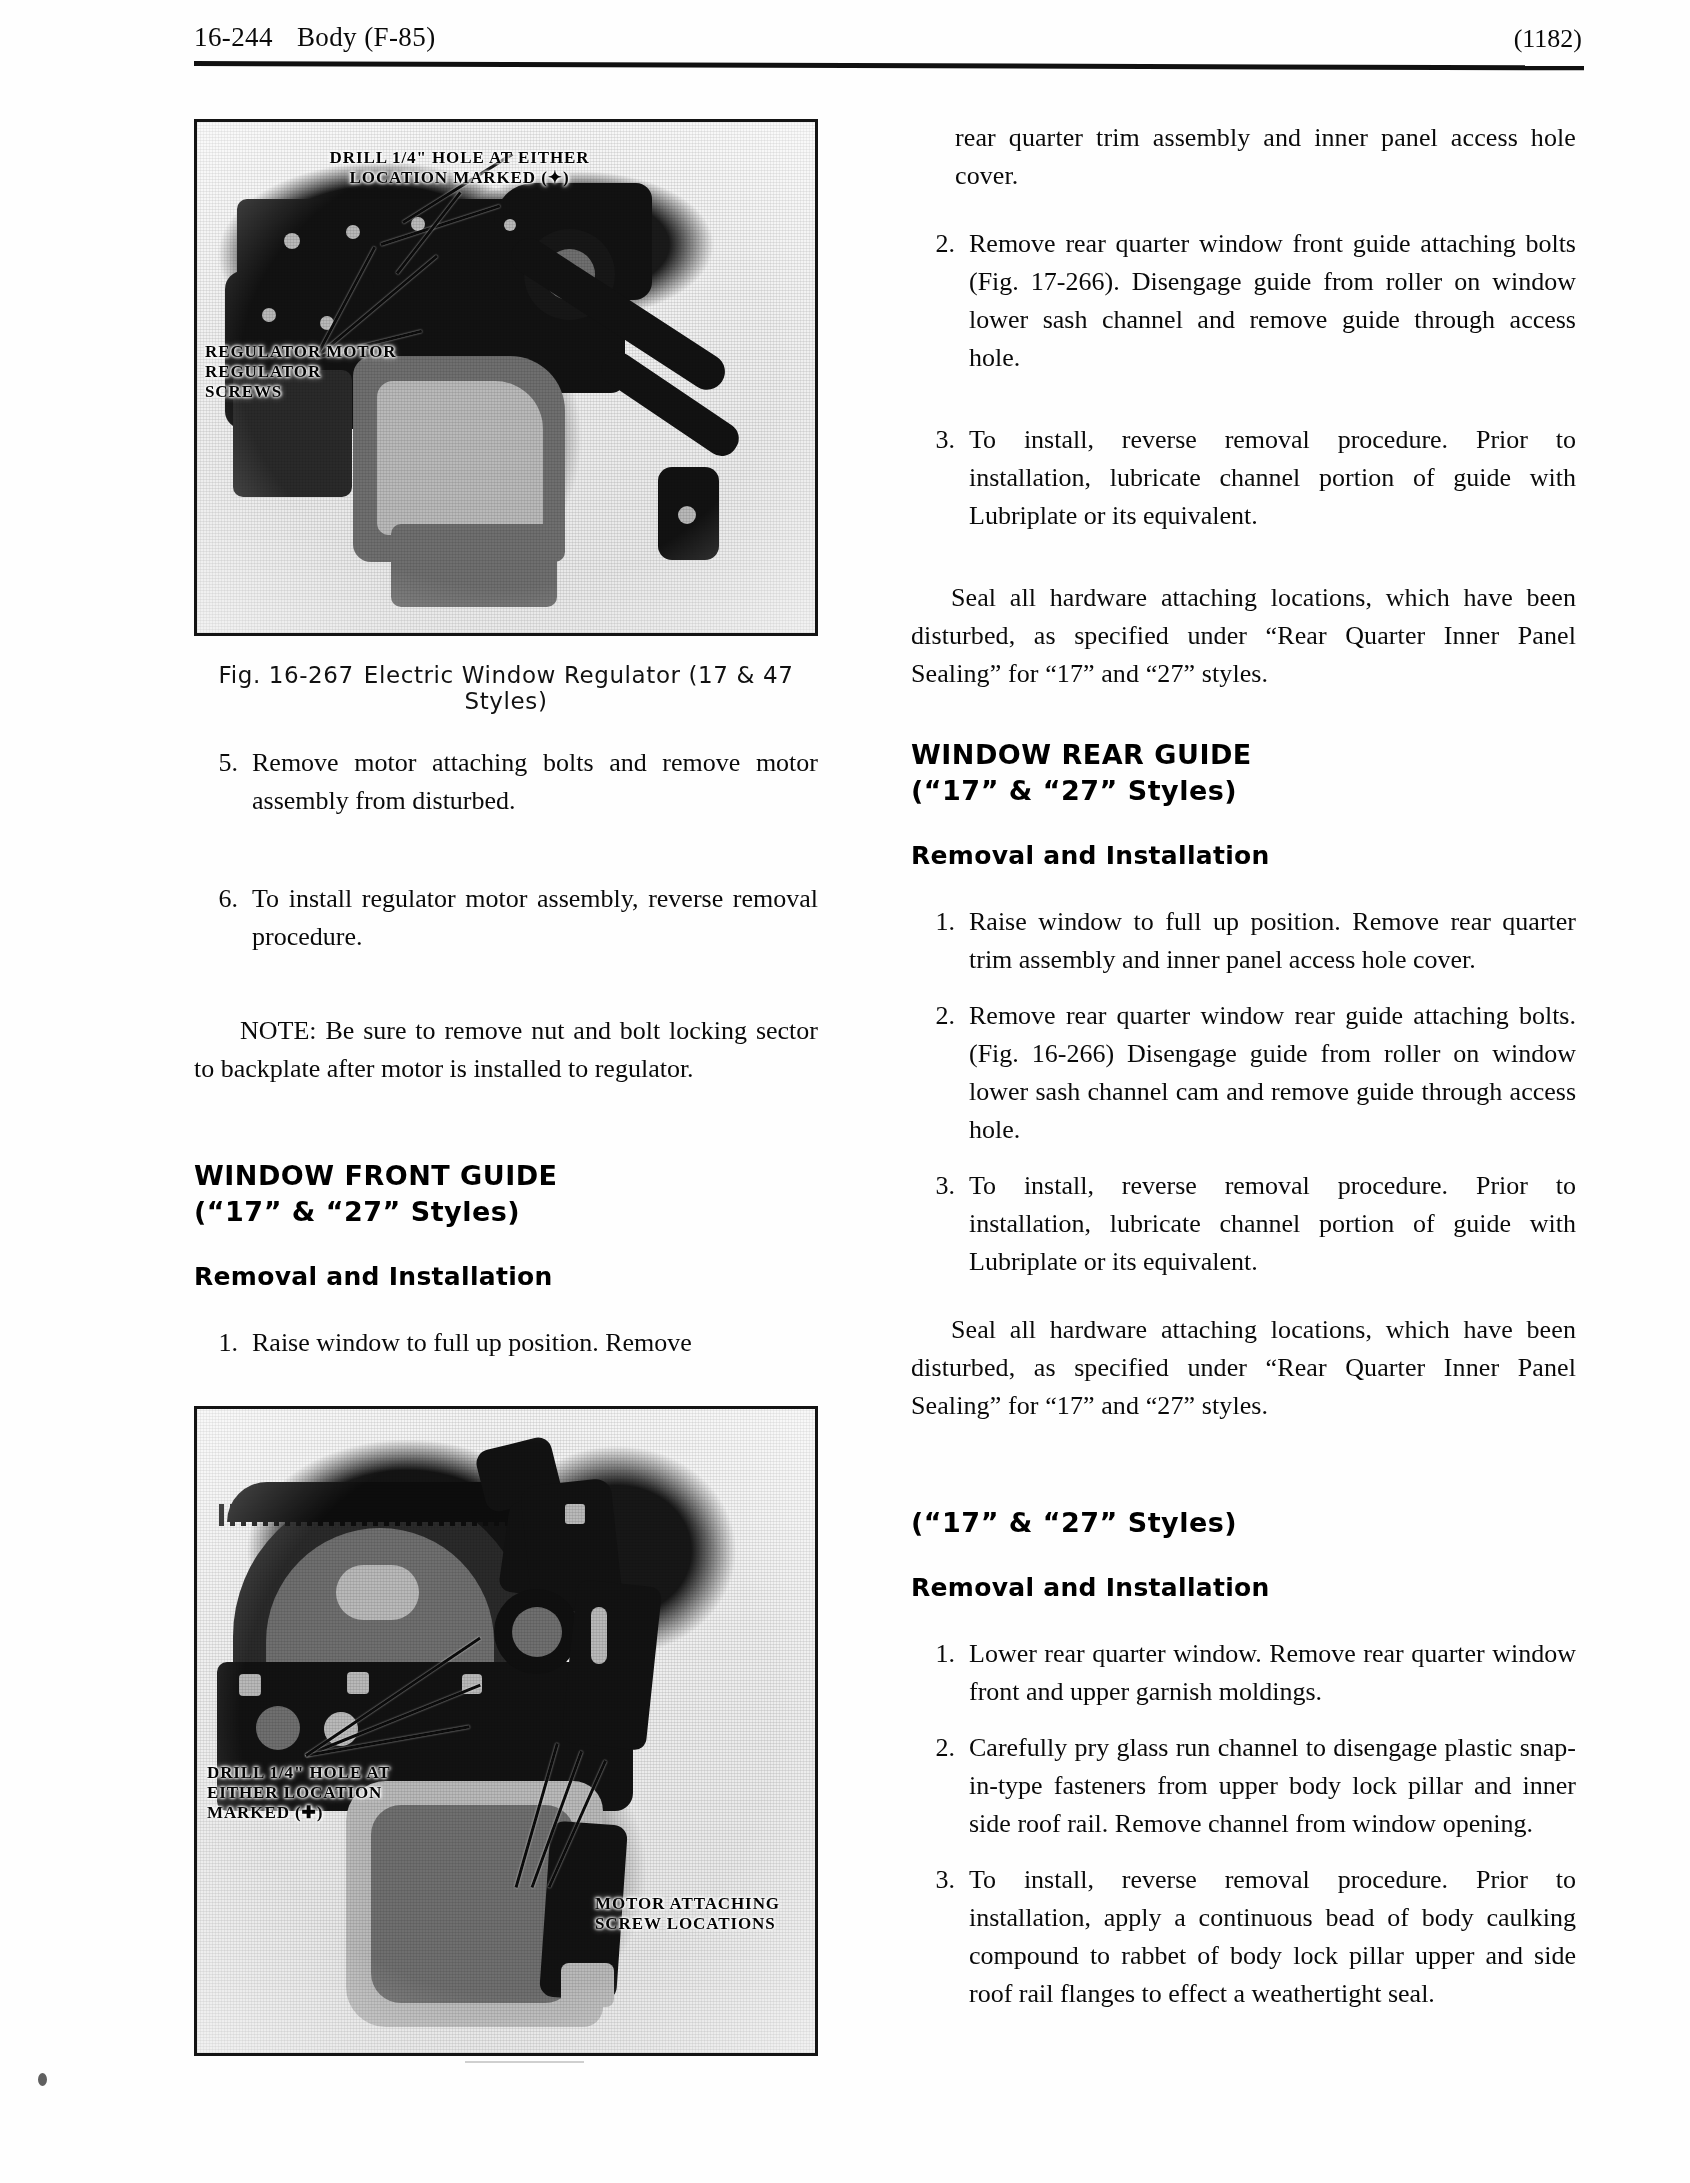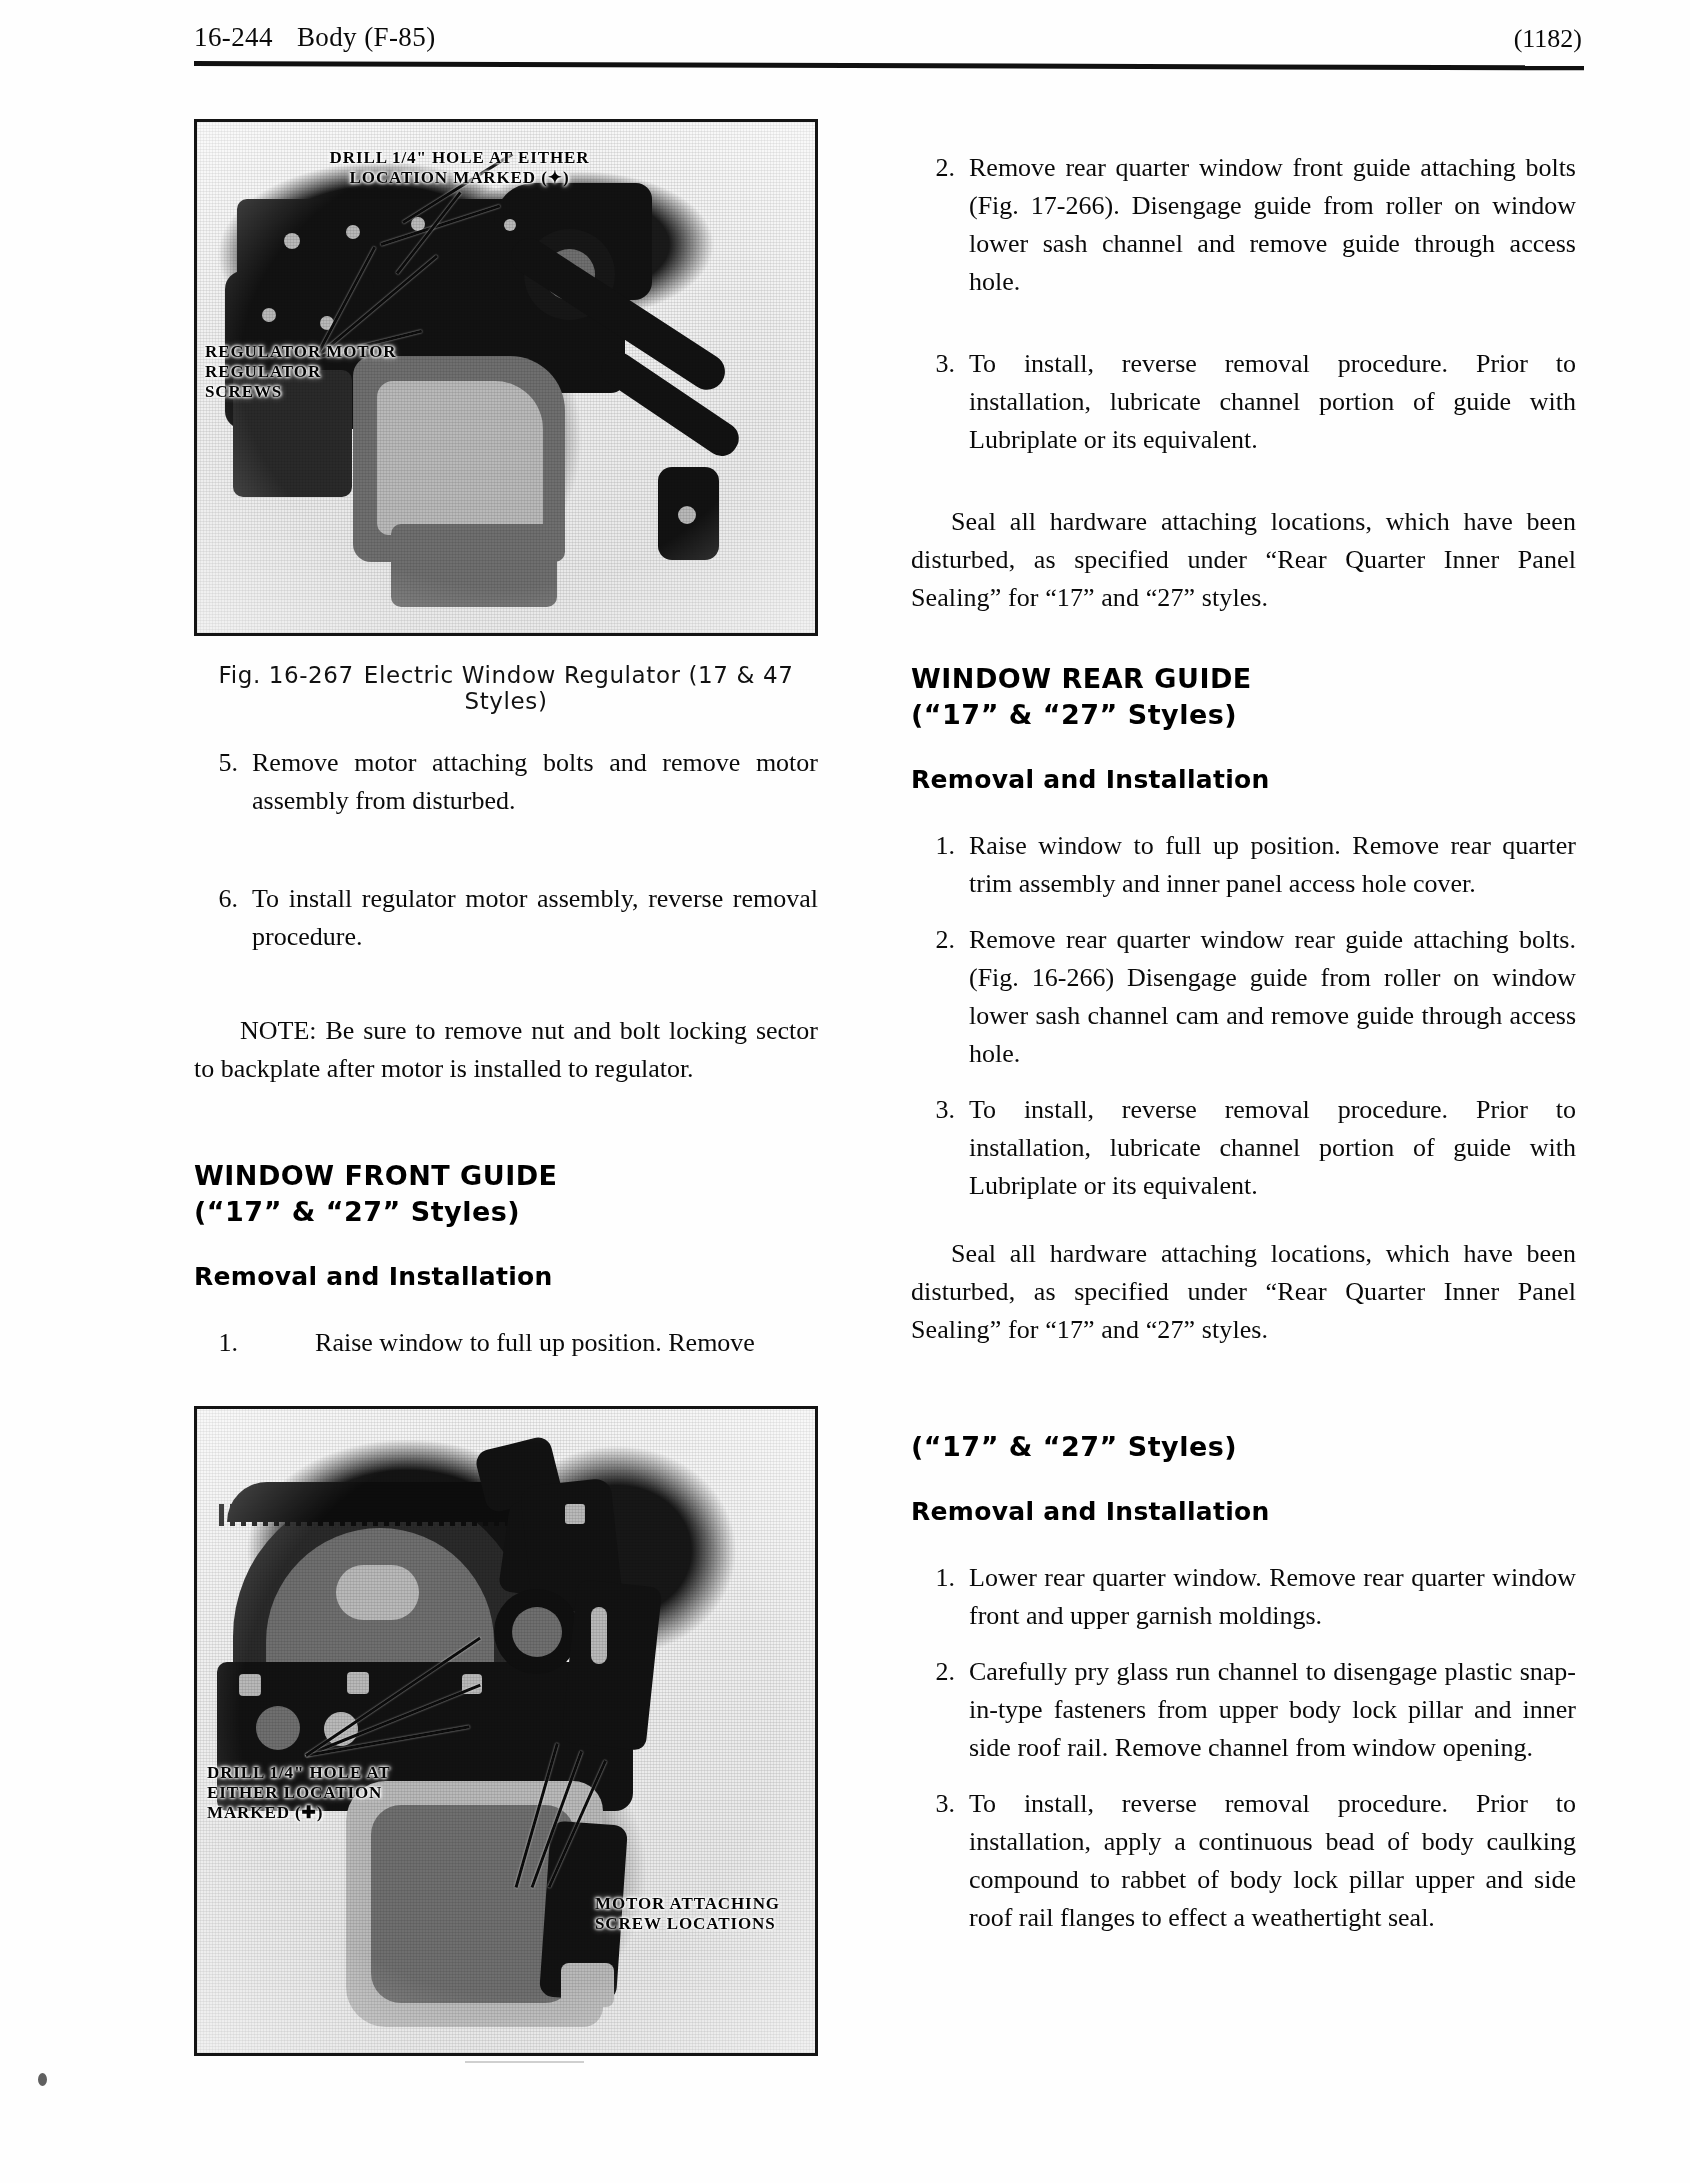--- a/index.html
+++ b/index.html
@@ -322,21 +322,21 @@
     </h2>
 
     <div class="gap-md"></div>
 
     <h3 class="sub">Removal and Installation</h3>
 
     <div class="gap-md"></div>
 
     <div class="numitem">
       <div class="n">1.</div>
-      <div class="t" style="text-align:center;">Raise window to full up position. Remove</div>
+      <div class="t" style="text-align:left;">Raise window to full up position. Remove</div>
     </div>
 
     <div class="gap-lg"></div>
 
     <div class="figure">
       <div class="fig-frame f268">
         <div class="photo" style="background:
              radial-gradient(ellipse 36% 24% at 34% 22%, #141414 0%, #141414 52%, rgba(20,20,20,0) 72%),
              radial-gradient(ellipse 26% 22% at 68% 22%, #171717 0%, #171717 46%, rgba(23,23,23,0) 74%),
              radial-gradient(ellipse 30% 30% at 50% 72%, #a2a2a2 0%, #8a8a8a 48%, rgba(138,138,138,0) 76%),
@@ -392,20 +392,21 @@
         <span class="callout" style="left:398px; top:485px; width:222px;">MOTOR ATTACHING
 SCREW LOCATIONS</span>
       </div>
 
     </div>
 
   </div>
 
   <div class="col col-right">
 
+    <p class="body" style="padding-left:44px;">rear quarter trim assembly and inner panel access hole cover.</p>
 
     <div class="gap-md"></div>
 
     <div class="numitem">
       <div class="n">2.</div>
       <div class="t">Remove rear quarter window front guide attaching bolts (Fig. 17-266). Disengage guide from roller on window lower sash channel and remove guide through access hole.</div>
     </div>
 
     <div class="gap-lg"></div>
 

